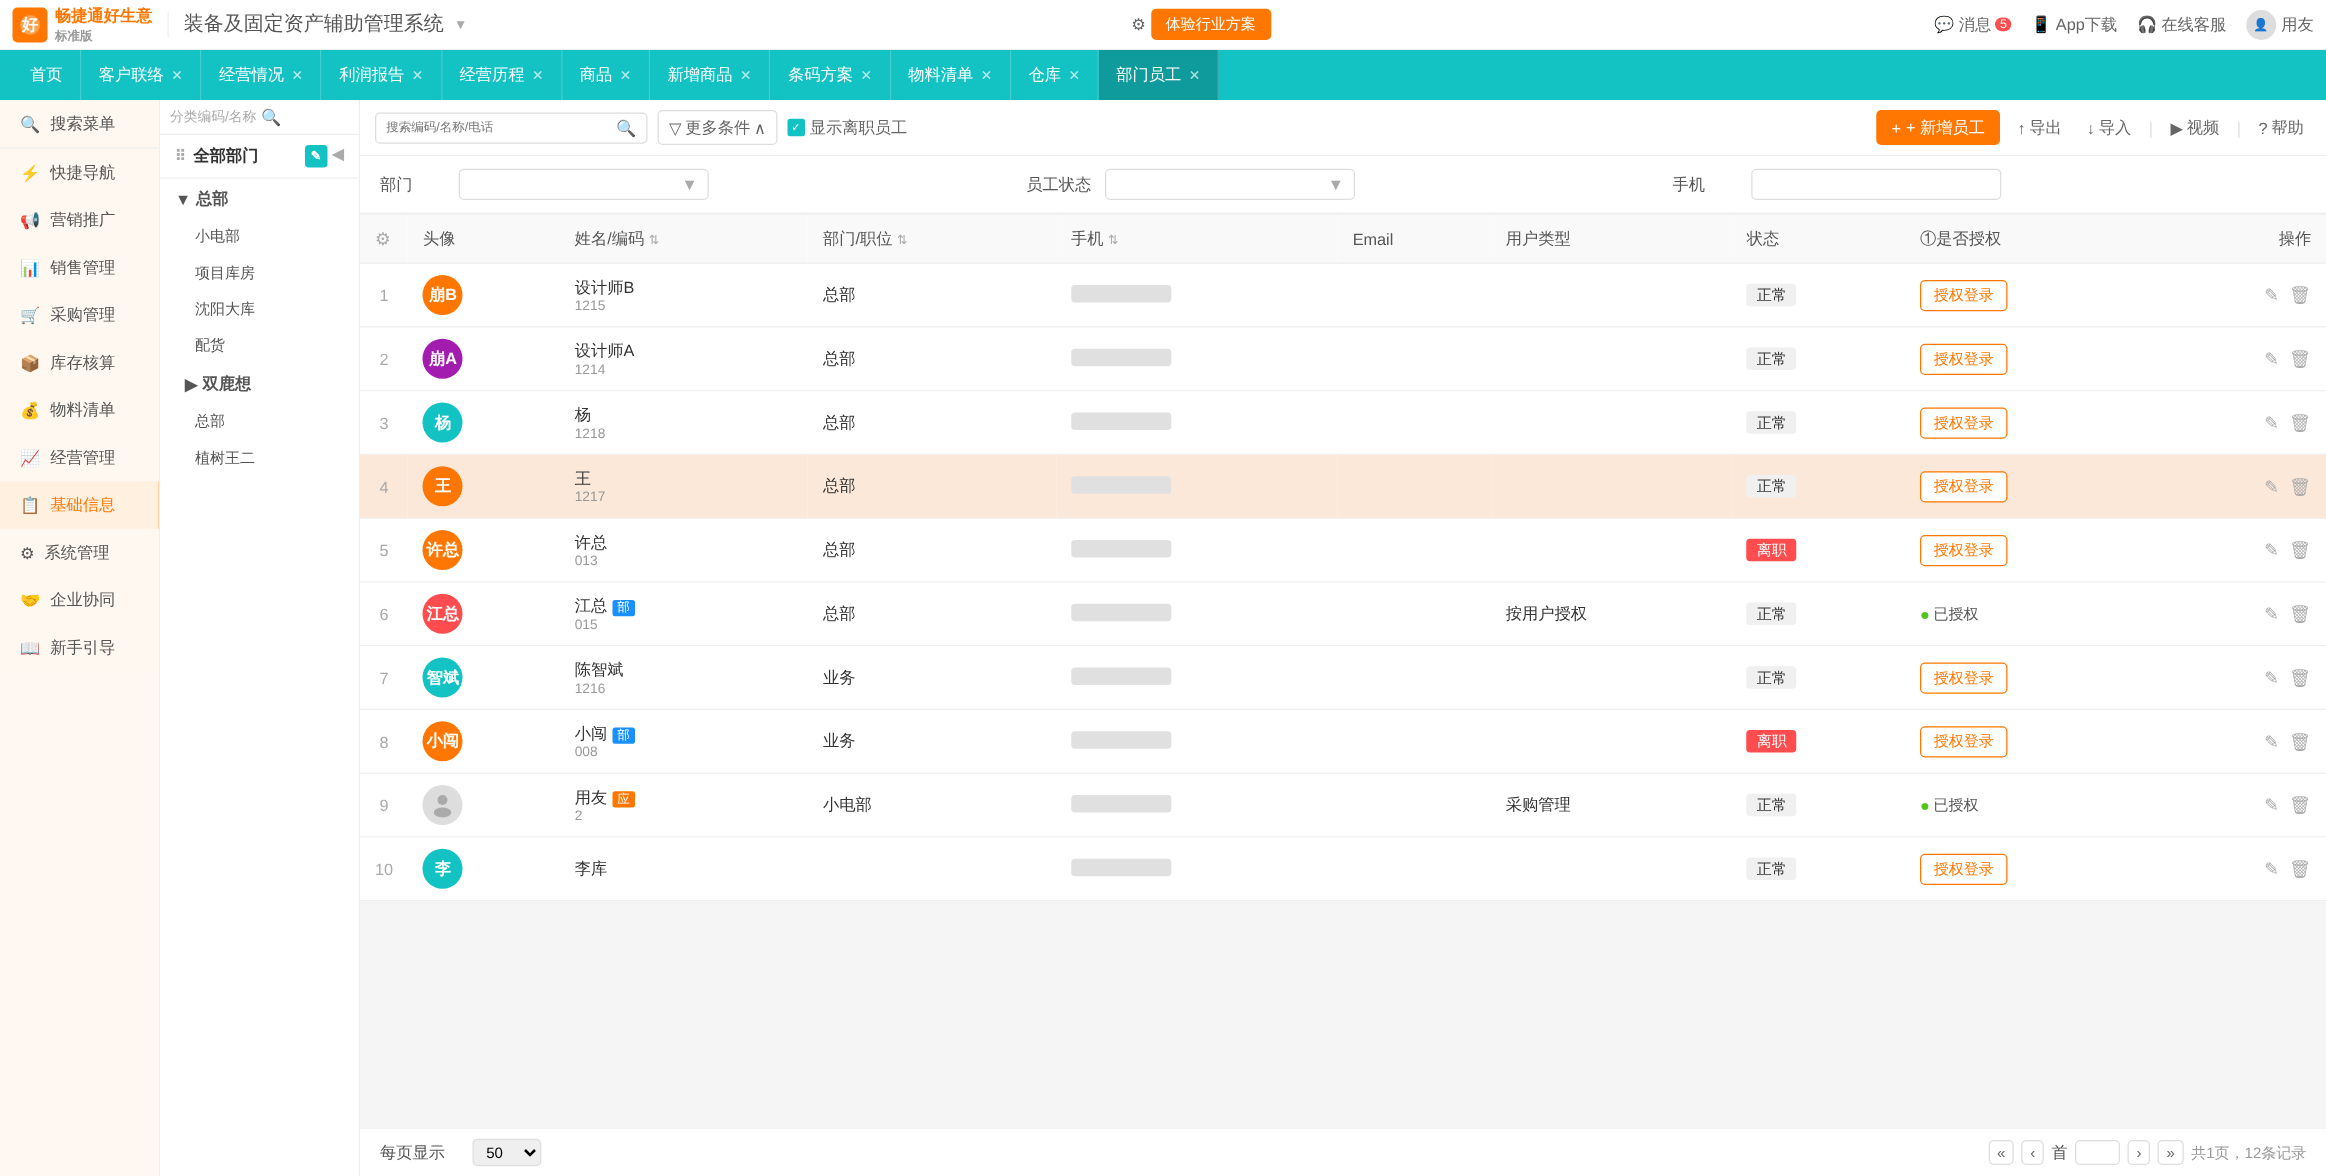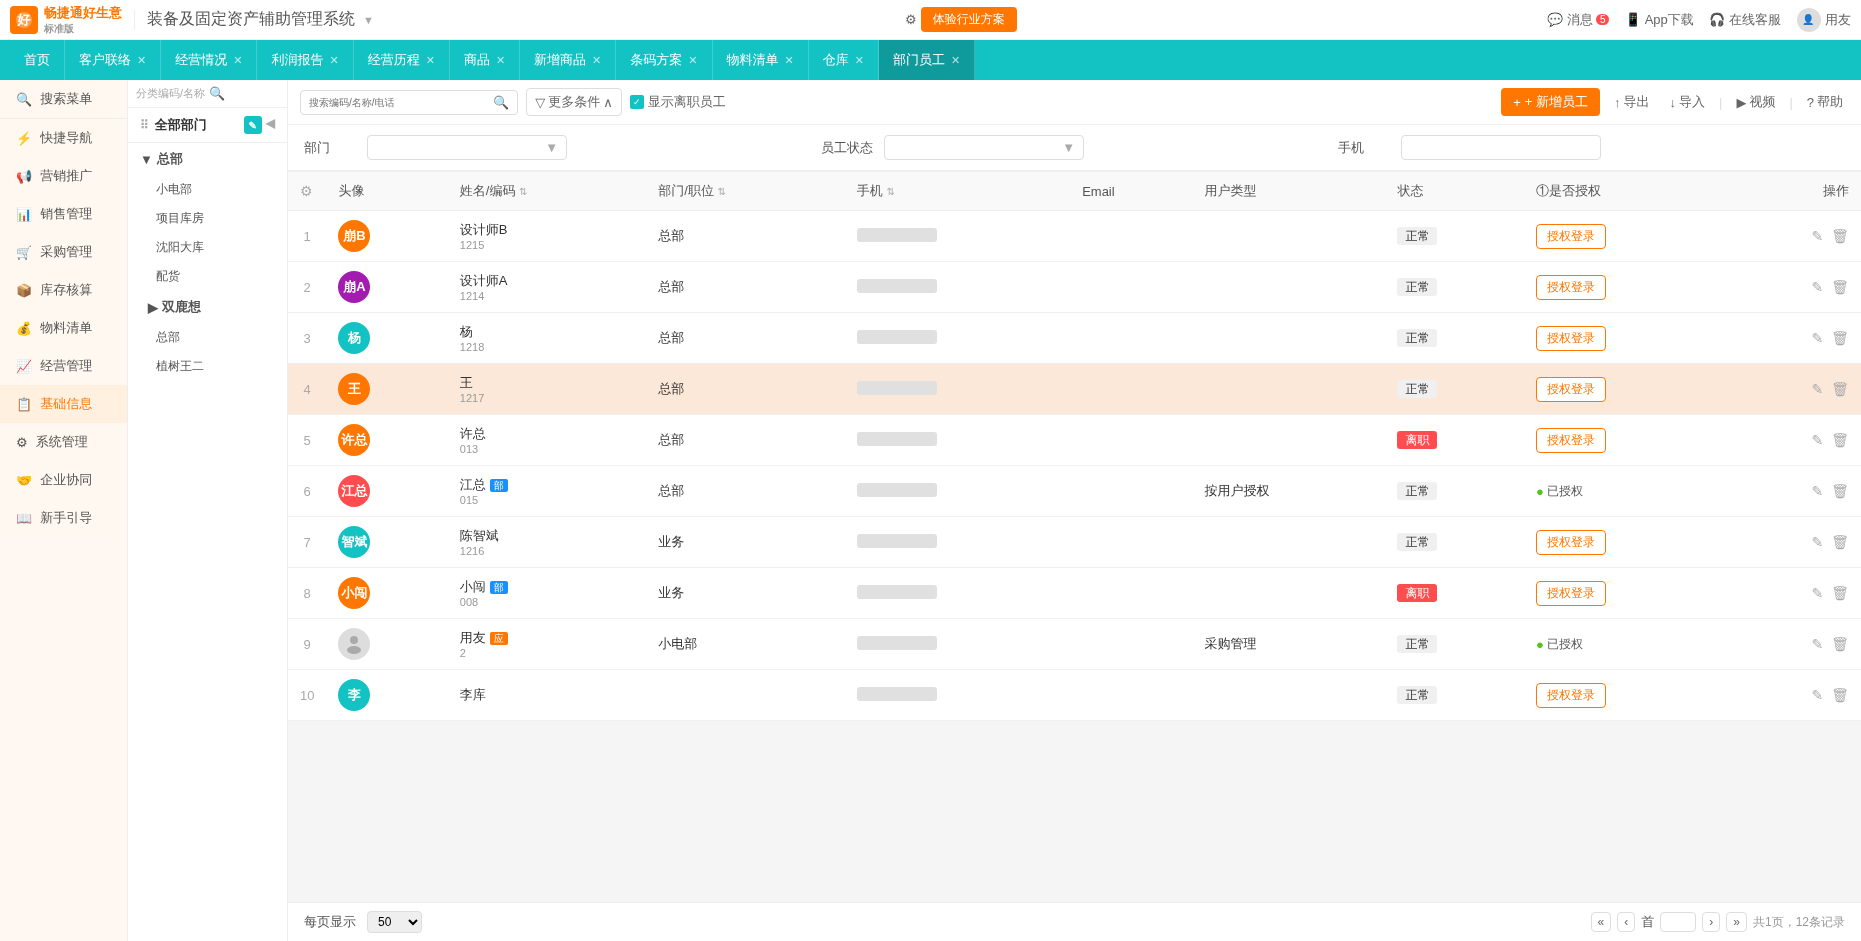--- a/index.html
+++ b/index.html
@@ -68,21 +68,21 @@
     .auth-granted { color: #555; font-size: 12px; display: flex; align-items: center; gap: 3px; }
     .green-dot { color: #52c41a; }
     .phone-blur { background: #e0e0e0; border-radius: 3px; display: inline-block; width: 80px; height: 14px; }
     .ops { display: flex; gap: 8px; color: #aaa; }
     .op-icon { cursor: pointer; font-size: 14px; }
     .tag-blue { background: #1890ff; color: white; font-size: 10px; padding: 1px 4px; border-radius: 2px; margin-left: 4px; }
     .tag-orange { background: #ff7700; color: white; font-size: 10px; padding: 1px 4px; border-radius: 2px; margin-left: 4px; }
 
     
     .pagination { background: white; border-top: 1px solid #eee; padding: 8px 16px; display: flex; align-items: center; justify-content: space-between; }
-    .page-size { display: flex; align-items: center; gap: 11px; color: #555; font-size: 12px; }
+    .page-size { display: flex; align-items: center; gap: 22px; color: #555; font-size: 12px; }
     .page-size-select { border: 1px solid #ddd; border-radius: 4px; padding: 2px 6px; font-size: 12px; }
     .page-nav { display: flex; align-items: center; gap: 6px; color: #555; font-size: 12px; }
     .page-btn { cursor: pointer; color: #666; padding: 2px 6px; border: 1px solid #ddd; border-radius: 4px; font-size: 12px; }
     .page-input { border: 1px solid #ddd; border-radius: 4px; padding: 2px 6px; width: 36px; text-align: center; font-size: 12px; }
     .total-info { color: #999; font-size: 12px; }
 
     .cog-col { color: #aaa; font-size: 14px; cursor: pointer; }
     .sort-icon { color: #aaa; font-size: 10px; }
     .left-nav { width: 130px; background: #fff8f0; flex-shrink: 0; }
     .left-nav .nav-menu-item { padding: 10px 16px; cursor: pointer; display: flex; align-items: center; gap: 8px; color: #555; font-size: 13px; }

